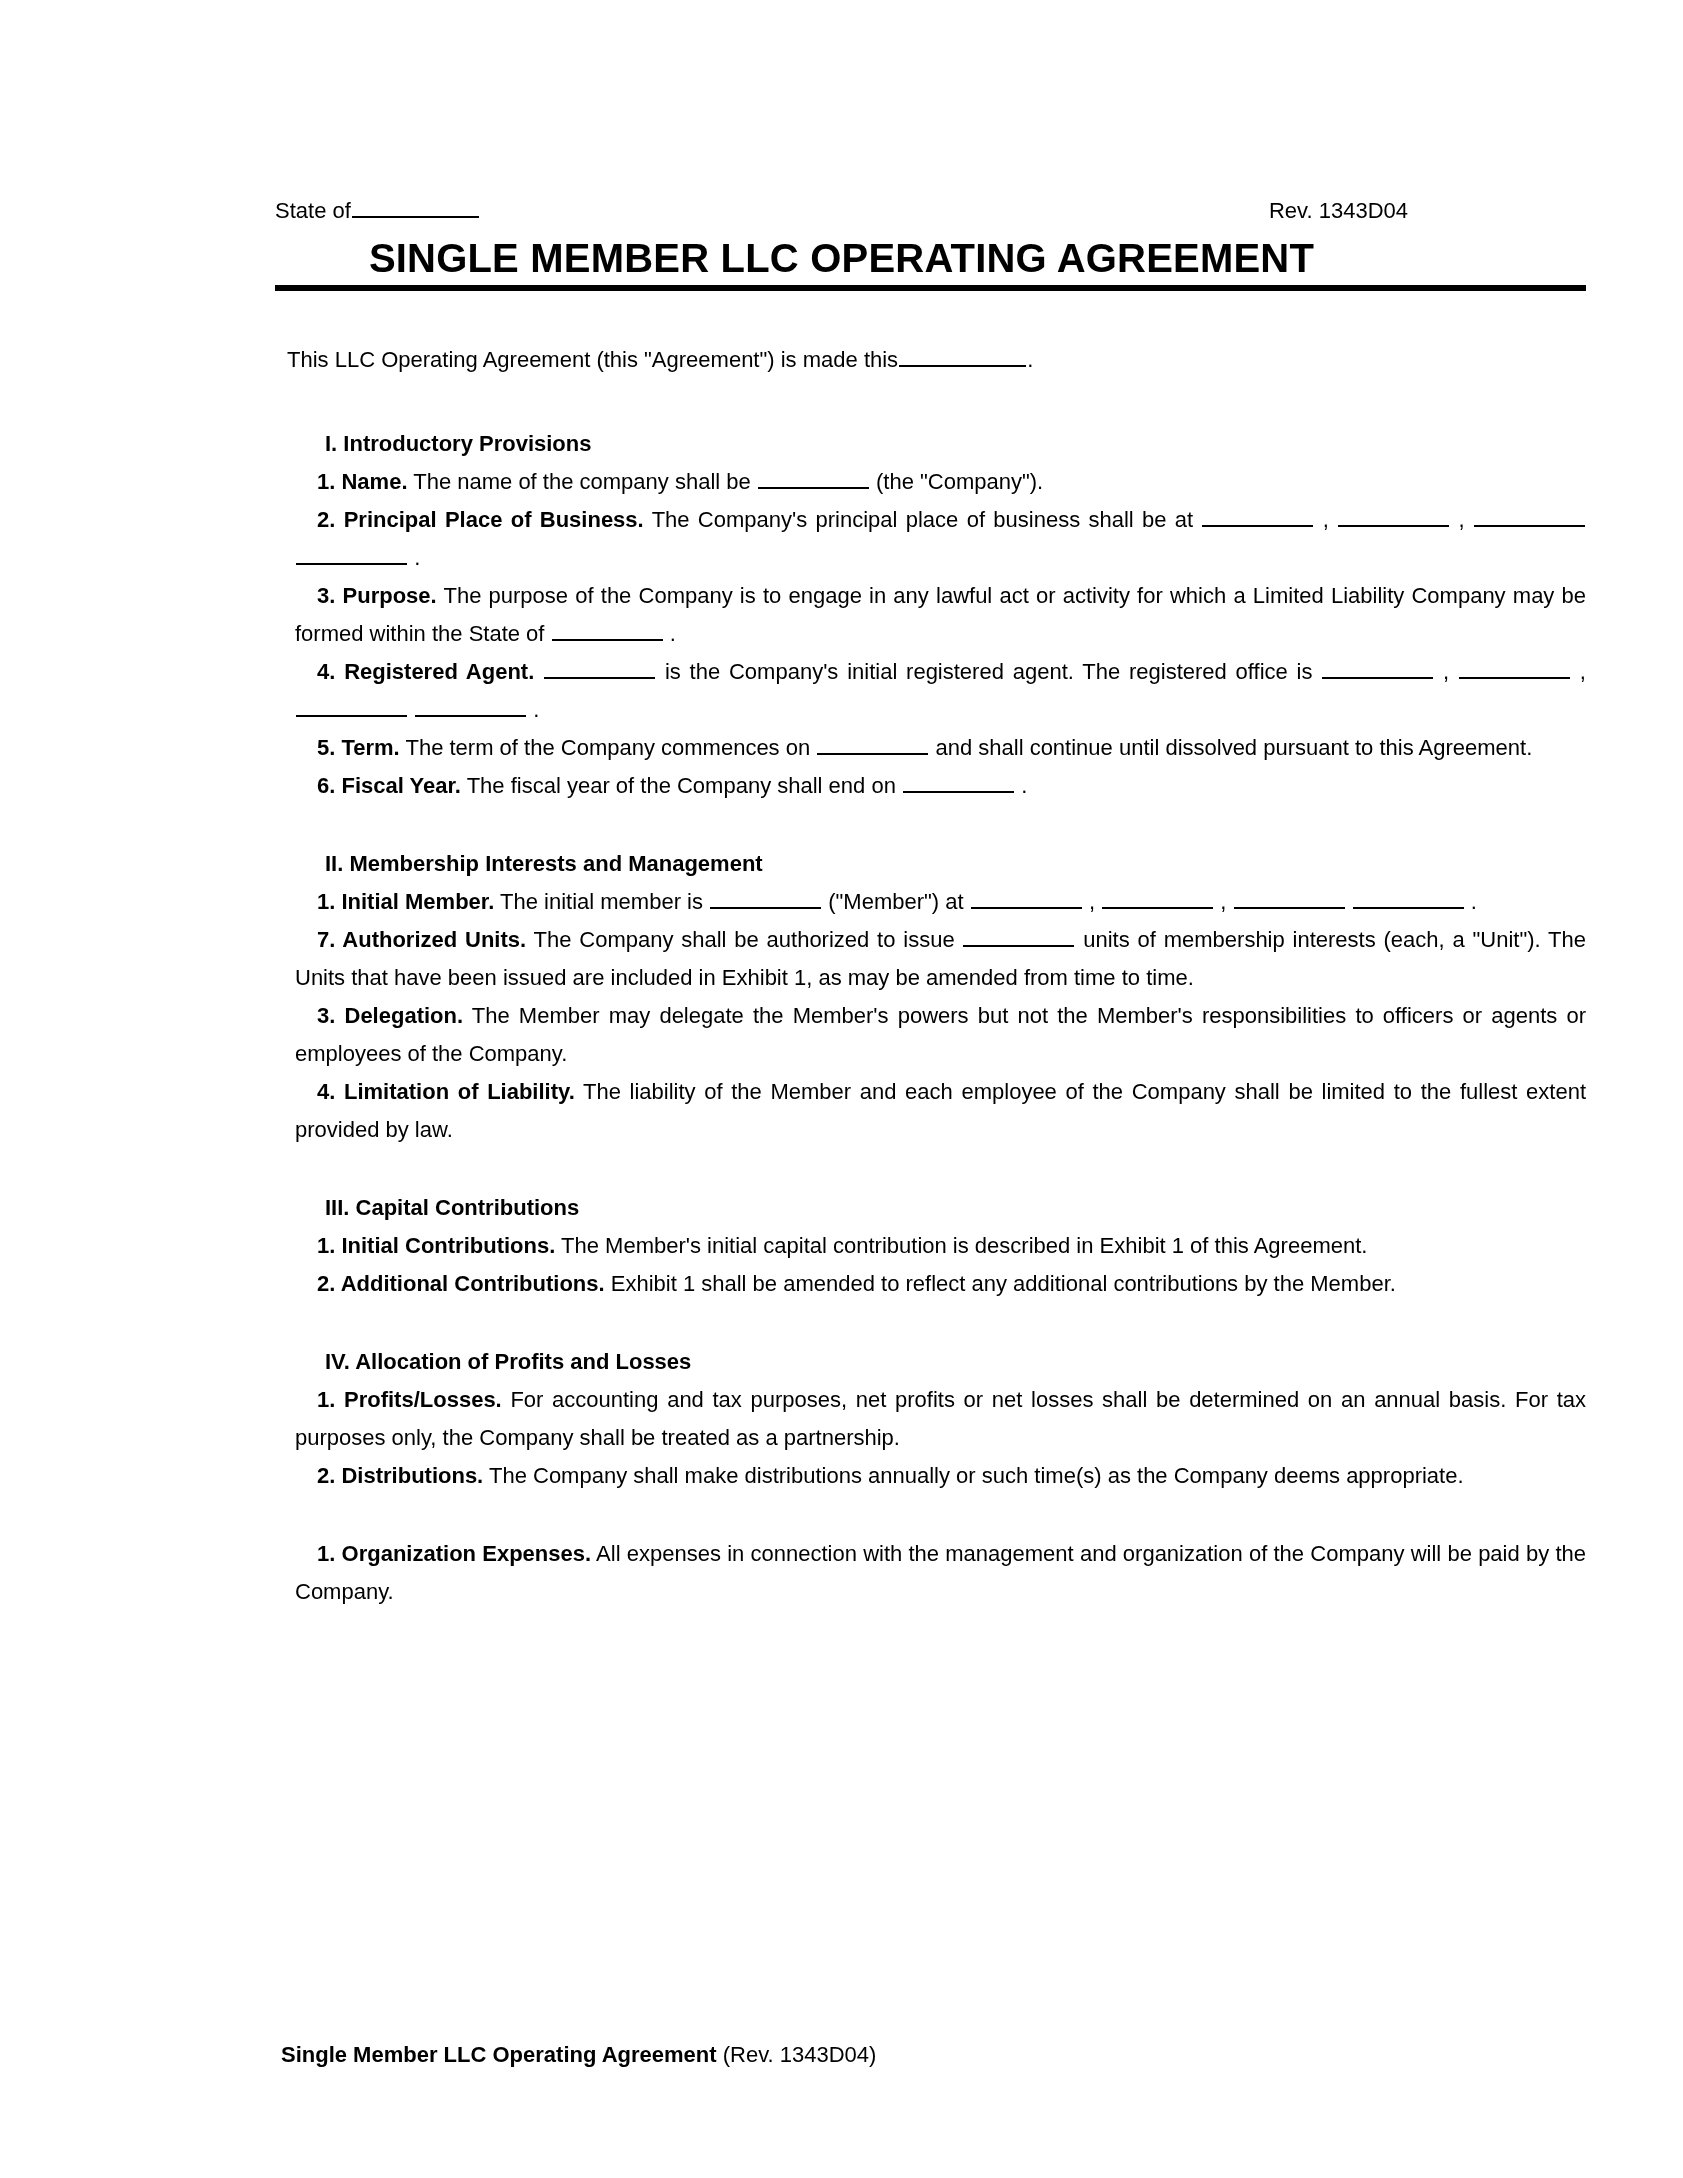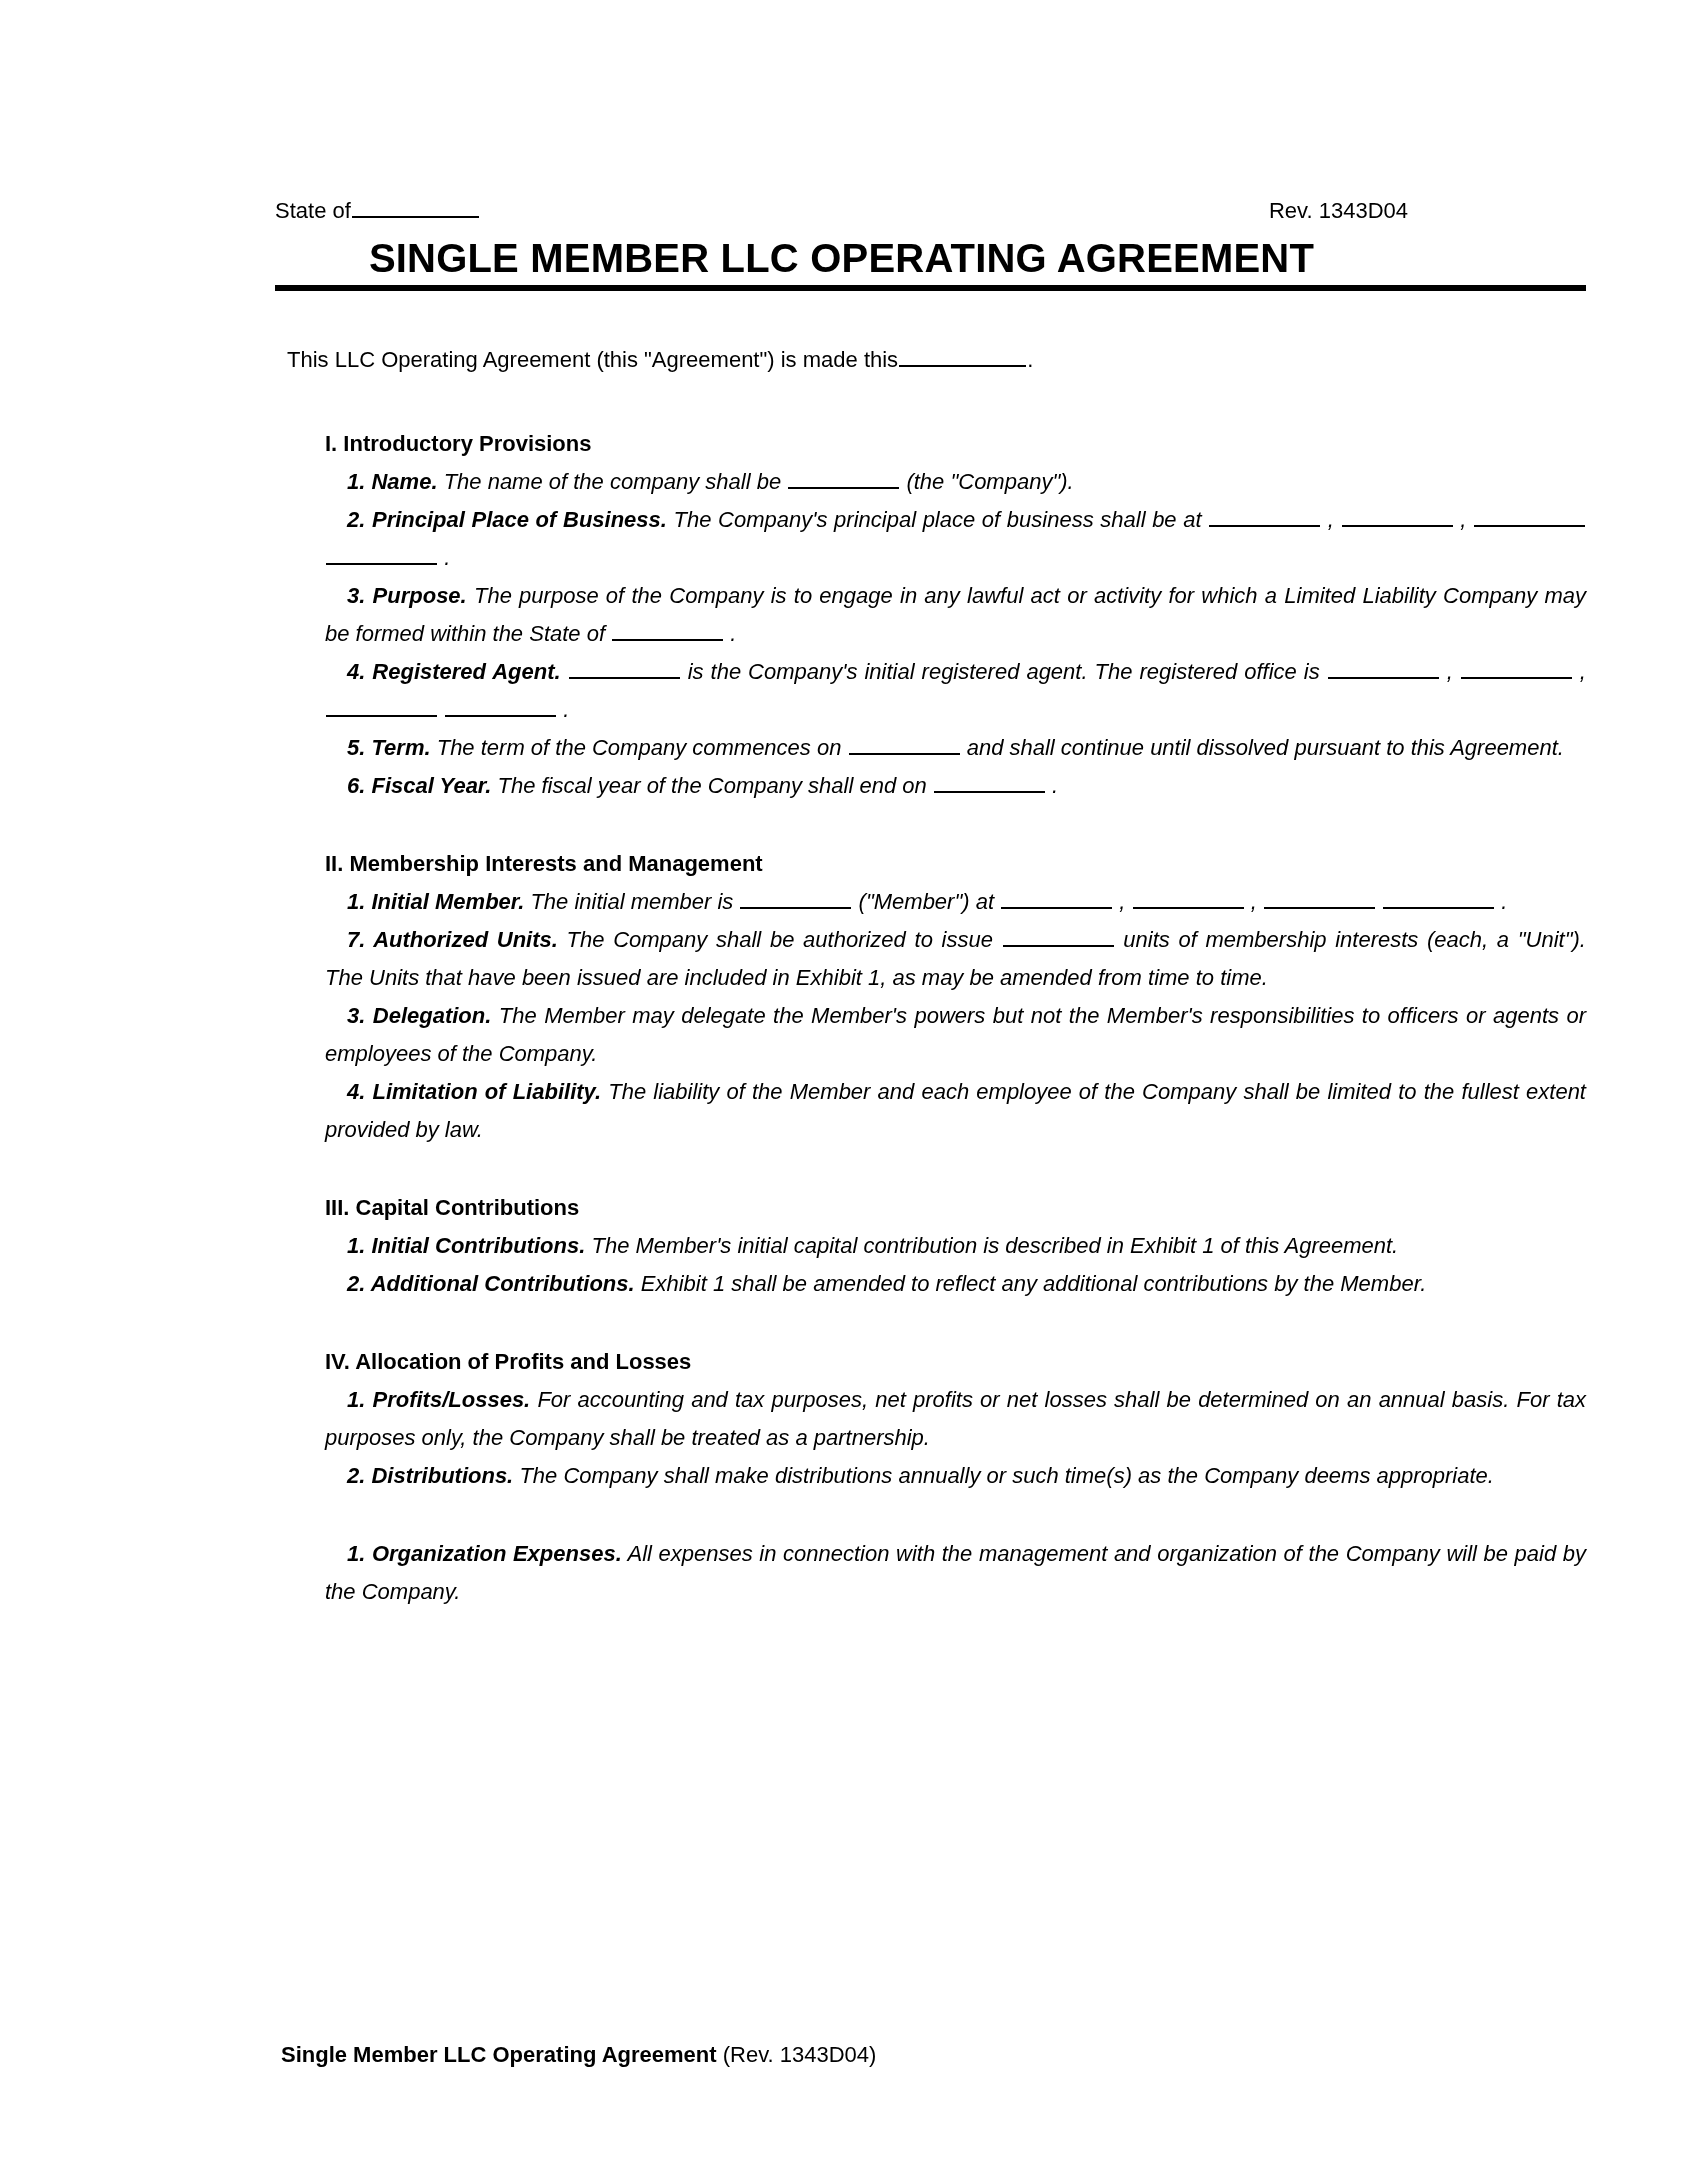--- a/index.html
+++ b/index.html
@@ -94,25 +94,24 @@
   }
   .section:last-child { margin-bottom: 0; }
 
   .section-heading {
     font-weight: bold;
     font-size: 22px;
     margin: 13px 0 0 50px;
     line-height: 38px;
   }
   .clause {
-    margin: 0 0 0 50px;
+    margin: 0 0 0 20px;
     text-indent: 22px;
     text-align: justify;
     line-height: 38px;
-    font-style: italic;
   }
   .clause b { font-weight: bold; }
 
   
   .footer {
     position: absolute;
     left: 192px;
     right: 186px;
     top: 2041px;
     font-size: 22px;

